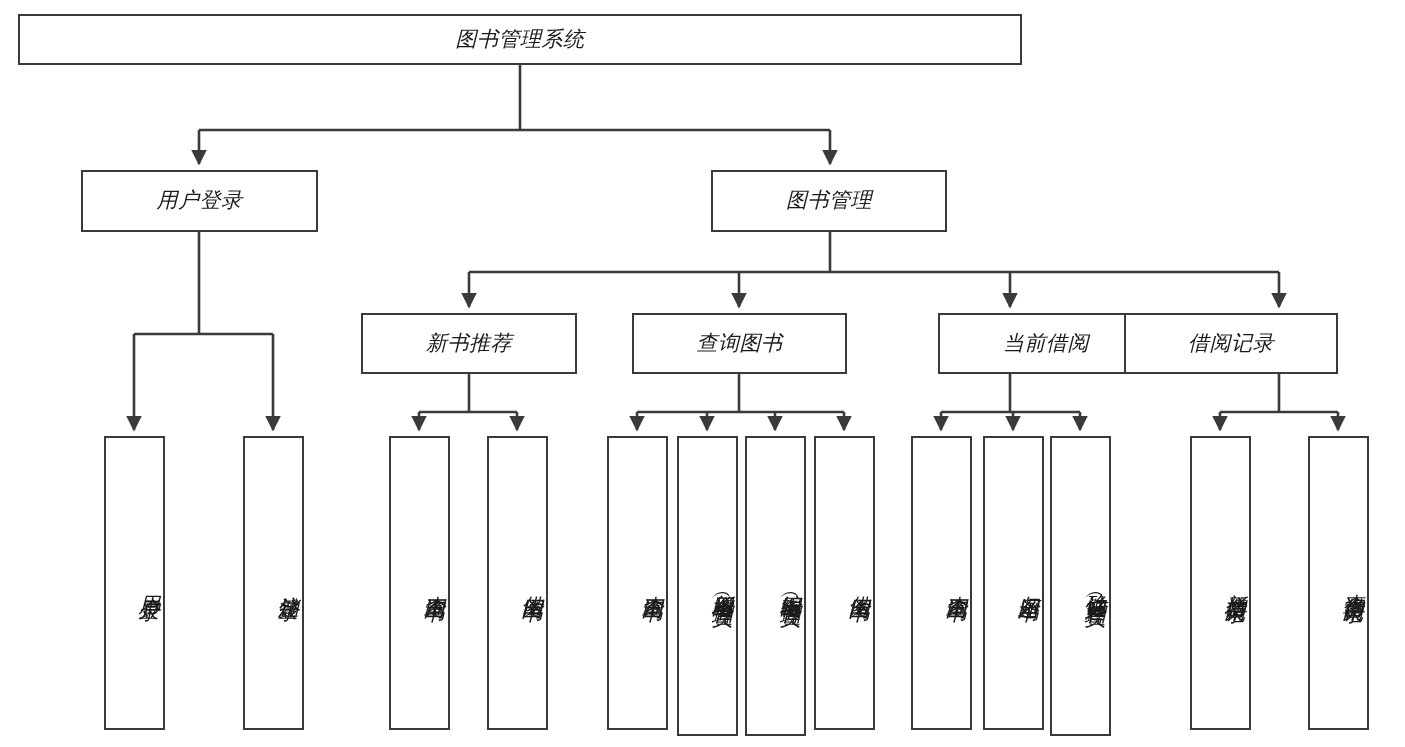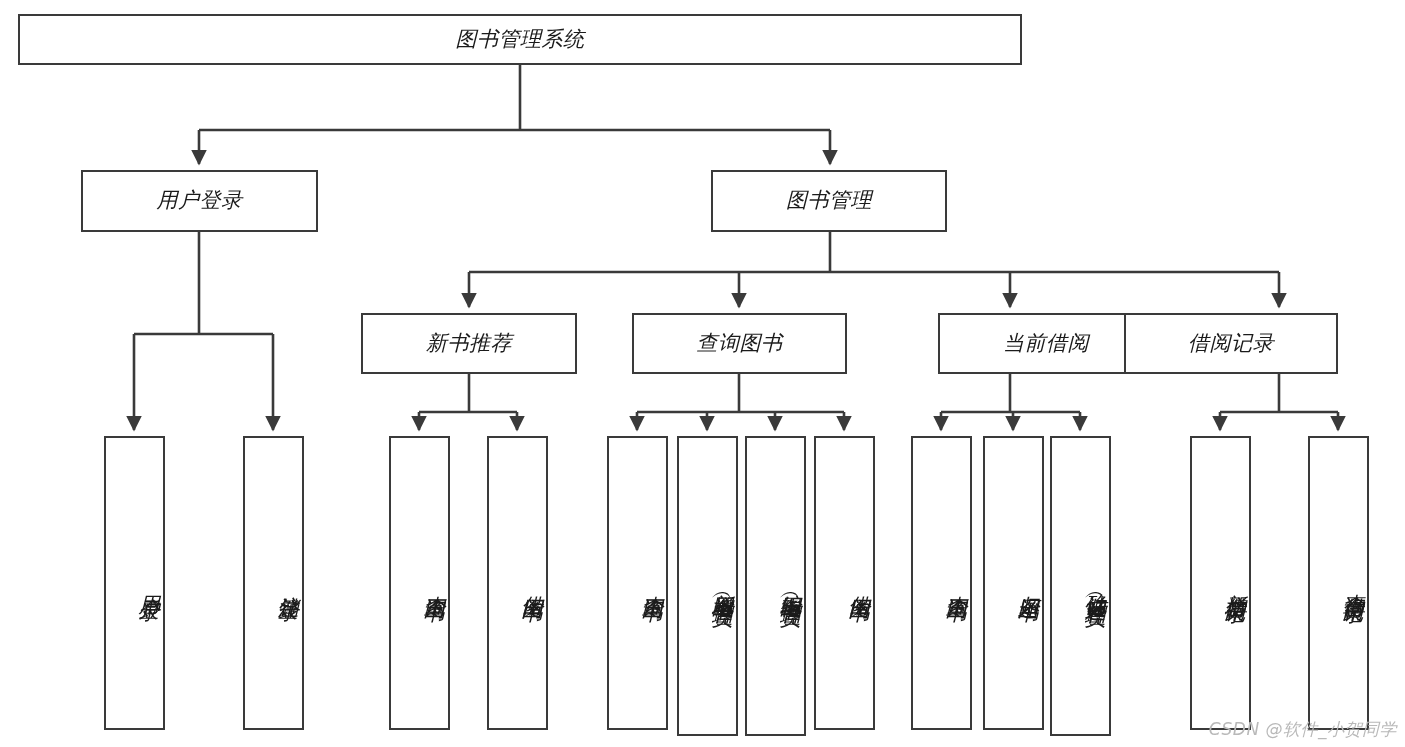--- a/index.html
+++ b/index.html
@@ -182,14 +182,13 @@
     <span class="vtext">确认归还（管理员）</span>
   </div>
 
   <div class="node v" style="left:1190px; top:436px; width:61px; height:294px;">
     <span class="vtext">新增借阅记录</span>
   </div>
   <div class="node v" style="left:1308px; top:436px; width:61px; height:294px;">
     <span class="vtext">查询借阅记录</span>
   </div>
 
-  <div class="watermark">CSDN @软件_小贺同学</div>
 </div>
 
 </body></html>

